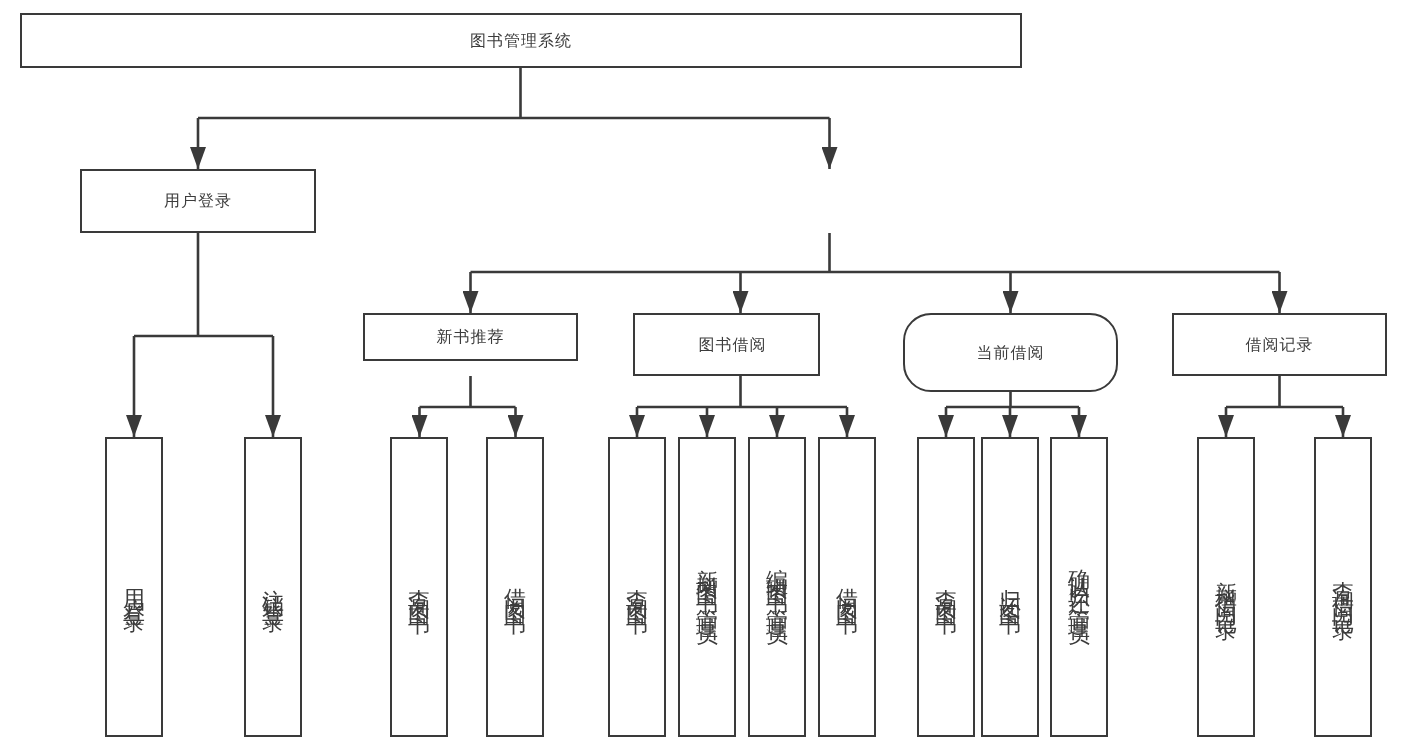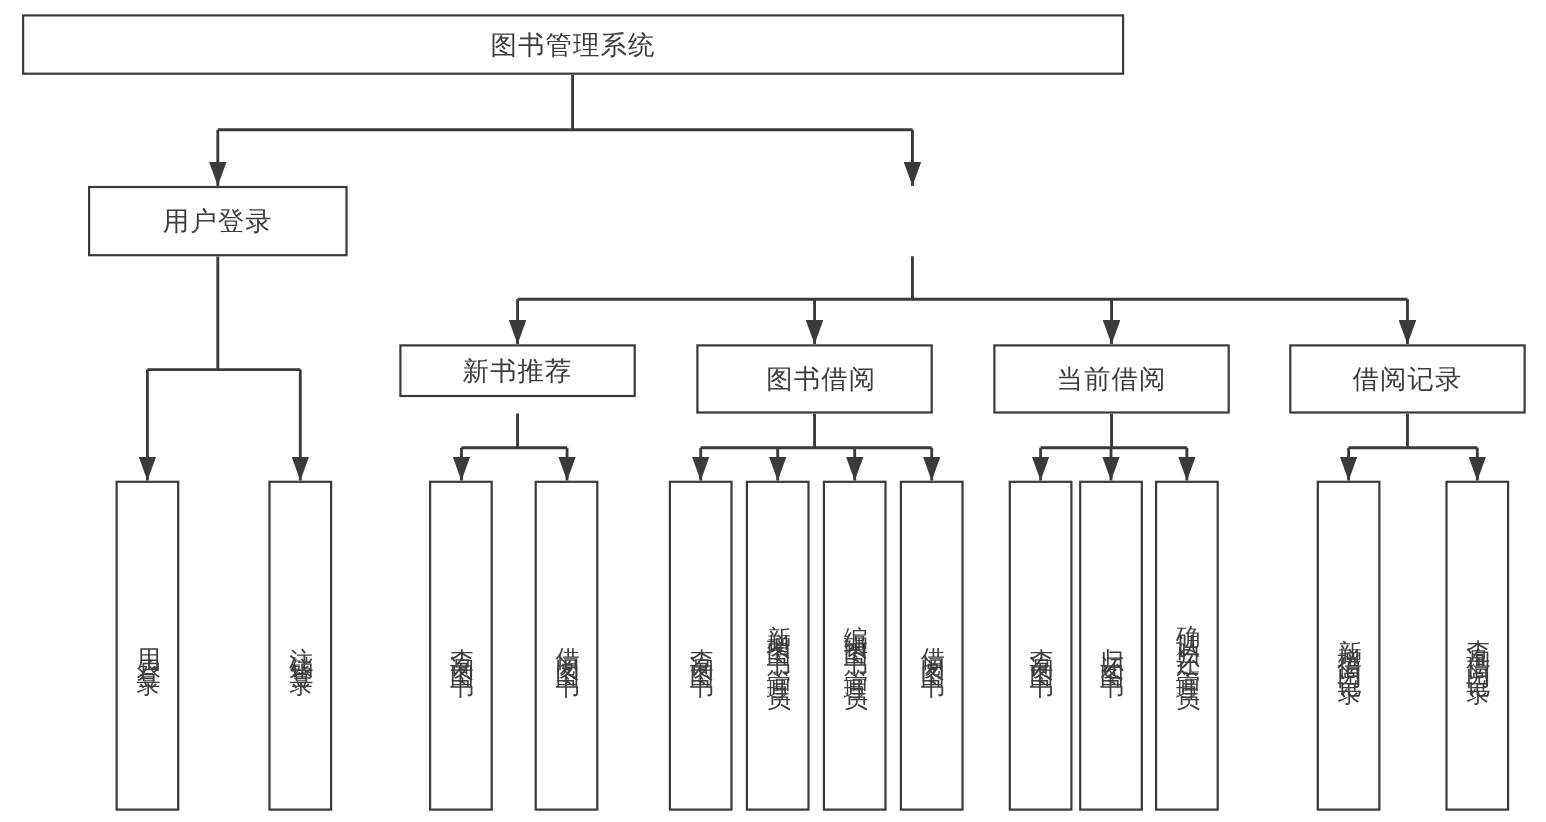--- a/index.html
+++ b/index.html
@@ -28,21 +28,21 @@
     border: 2.6px solid #3a3a3a;
     display: flex;
     align-items: center;
     justify-content: center;
     color: #3c3c3c;
     z-index: 2;
     text-align: center;
     line-height: 1;
   }
   .box.h {
-    font-size: 24px;
+    font-size: 16px;
     letter-spacing: 1px;
     white-space: nowrap;
   }
   .box.v {
     writing-mode: vertical-rl;
     text-orientation: mixed;
     font-size: 22px;
     letter-spacing: 8px;
     white-space: nowrap;
   }
@@ -103,22 +103,22 @@
       <line x1="1226" y1="407" x2="1226" y2="437" marker-end="url(#arw)"></line>
       <line x1="1343" y1="407" x2="1343" y2="437" marker-end="url(#arw)"></line>
     </g>
   </svg>
 
   <div class="box h" style="left:20px; top:13px; width:1002px; height:55px;">图书管理系统</div>
 
   <div class="box h" style="left:80px; top:169px; width:236px; height:64px;">用户登录</div>
 
   <div class="box h" style="left:363px; top:313px; width:215px; height:48px;">新书推荐</div>
-  <div class="box h" style="left:633px; top:313px; width:215px; height:63px;padding-left:12px;">图书借阅</div>
-  <div class="box h" style="left:903px; top:313px; width:215px; height:63px;">当前借阅</div>
+  <div class="box h" style="left:633px; top:313px; width:187px; height:63px;padding-left:12px;">图书借阅</div>
+  <div class="box h" style="left:903px; top:313px; width:215px; height:79px;border-radius:28px;">当前借阅</div>
   <div class="box h" style="left:1172px; top:313px; width:215px; height:63px;">借阅记录</div>
 
   <div class="box v" style="left:105px; top:437px; width:58px; height:300px;">用户登录</div>
   <div class="box v" style="left:244px; top:437px; width:58px; height:300px;">注销登录</div>
 
   <div class="box v" style="left:390px; top:437px; width:58px; height:300px;">查询图书</div>
   <div class="box v" style="left:486px; top:437px; width:58px; height:300px;">借阅图书</div>
 
   <div class="box v" style="left:608px; top:437px; width:58px; height:300px;">查询图书</div>
   <div class="box v" style="left:678px; top:437px; width:58px; height:300px;">新增图书（管理员）</div>

